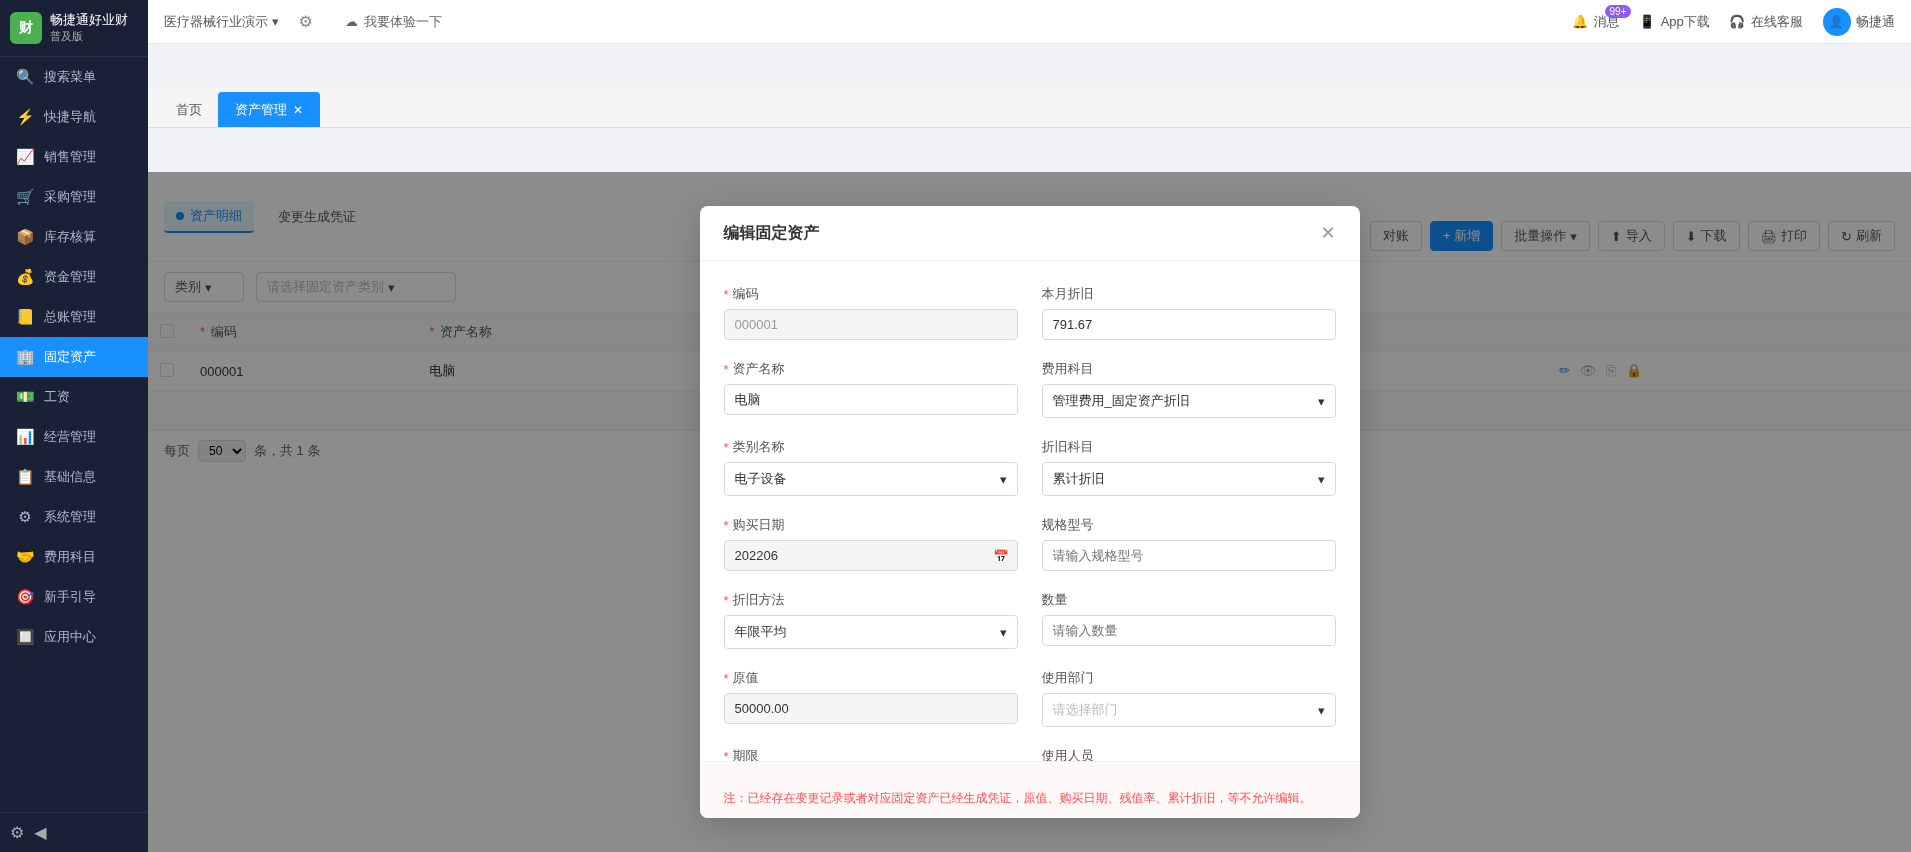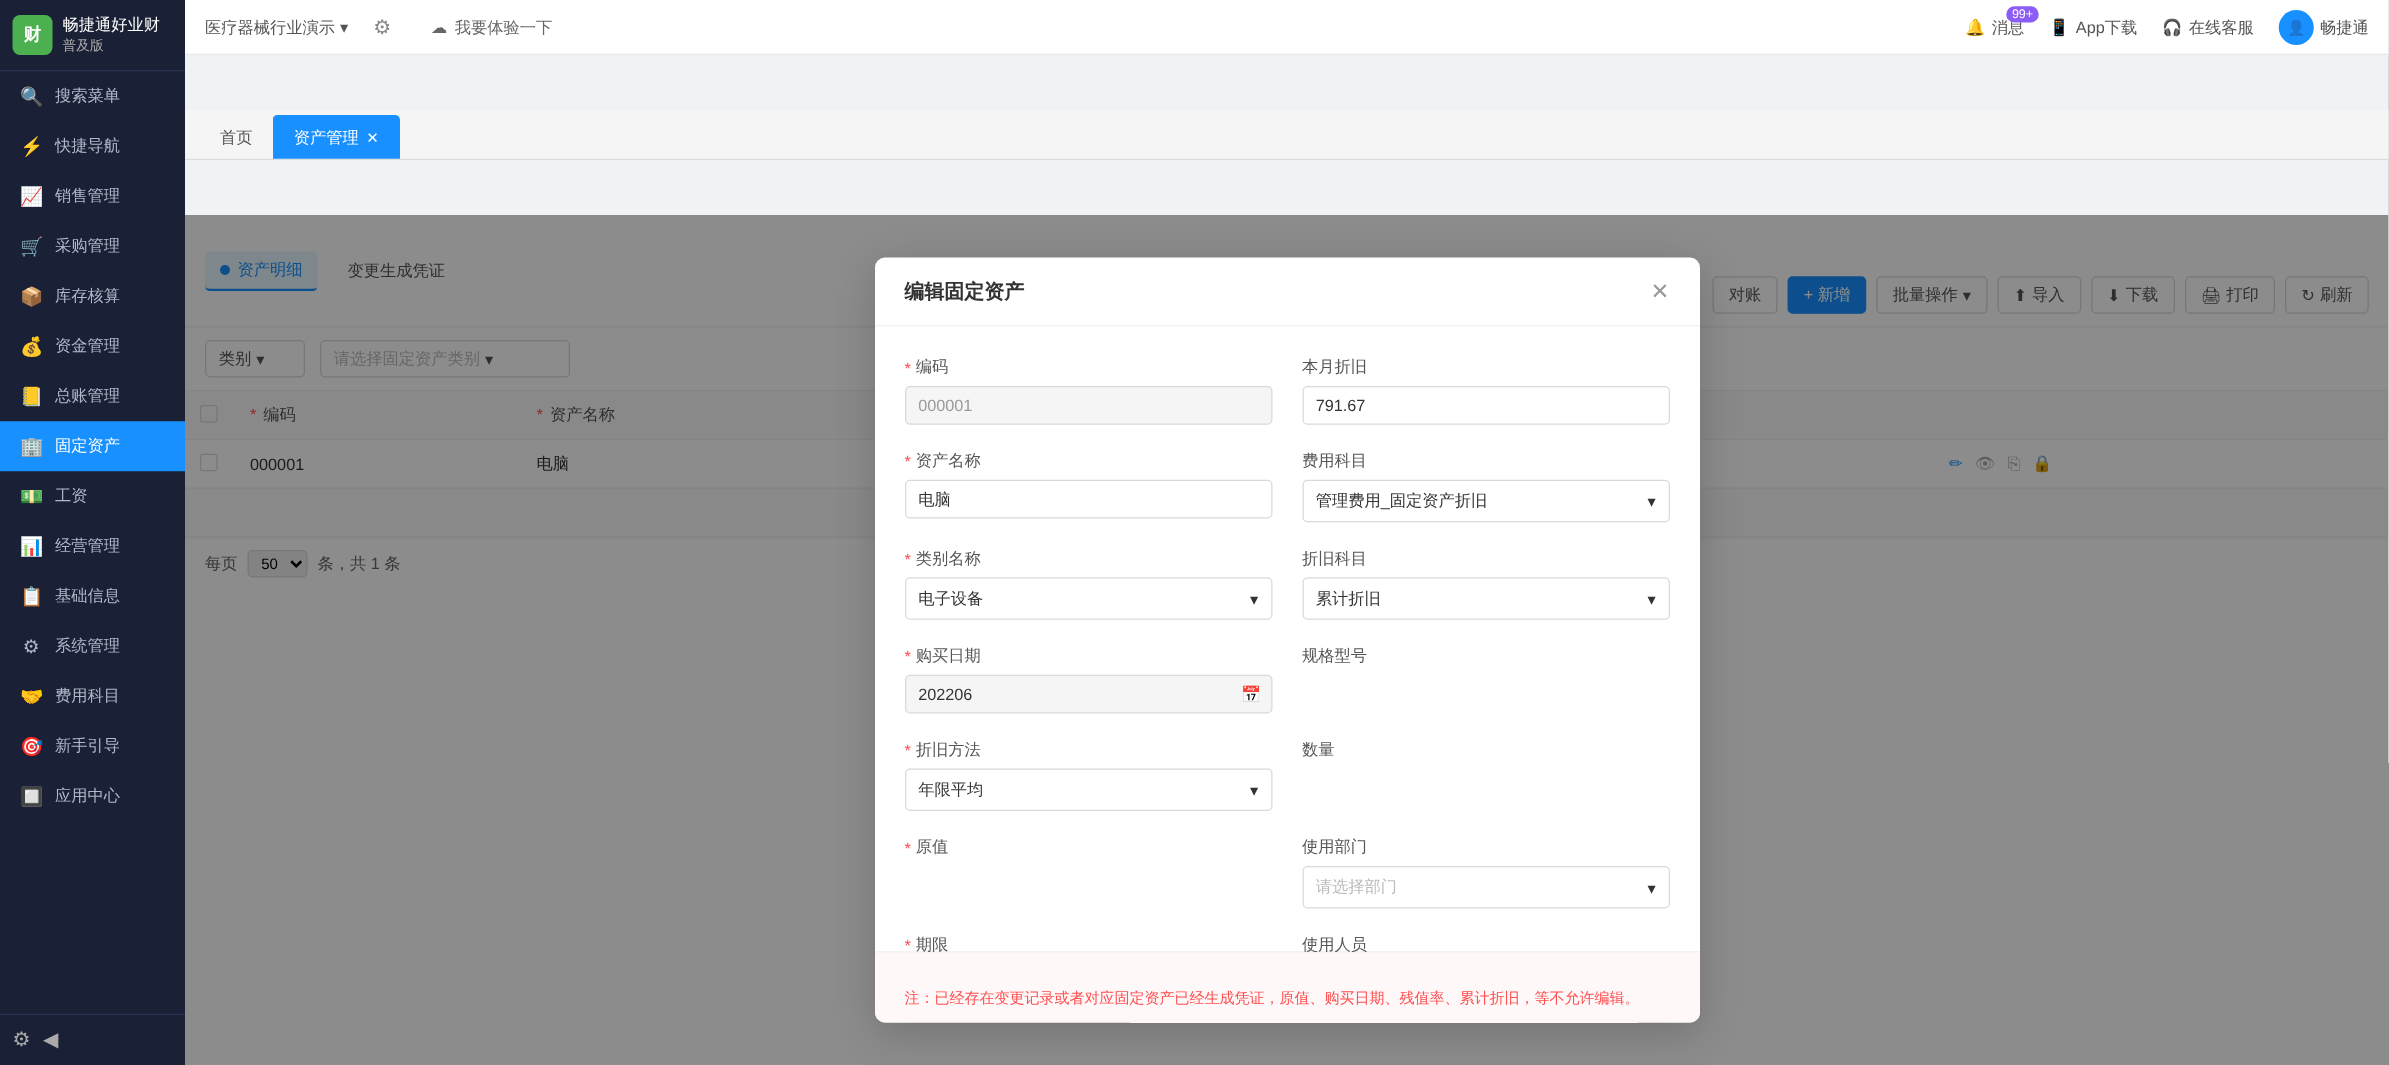--- a/index.html
+++ b/index.html
@@ -405,44 +405,47 @@
                 <div class="date-input-wrap">
                   <input class="form-input disabled" type="text" style="width: 100%;" value="202206">
                   <span class="cal-icon">📅</span>
                 </div>
               </div>
 
               <div class="form-item">
                 <label class="form-label">
                   <span>规格型号</span>
                 </label>
+                <input class="form-input" type="text" placeholder="请输入规格型号" style="">
               </div>
 
               <div class="form-item">
                 <label class="form-label">
                   <span class="required-star">*</span>
                   <span>折旧方法</span>
                 </label>
                 <div class="form-select">
                   <span>年限平均</span>
                   <span>▾</span>
                 </div>
               </div>
 
               <div class="form-item">
                 <label class="form-label">
                   <span>数量</span>
                 </label>
+                <input class="form-input" type="text" placeholder="请输入数量" style="">
               </div>
 
               <div class="form-item">
                 <label class="form-label">
                   <span class="required-star">*</span>
                   <span>原值</span>
                 </label>
+                <input class="form-input disabled" type="text" value="50000.00" style="">
               </div>
 
               <div class="form-item">
                 <label class="form-label">
                   <span>使用部门</span>
                 </label>
                 <div class="form-select">
                   <span class="placeholder">请选择部门</span>
                   <span>▾</span>
                 </div>

